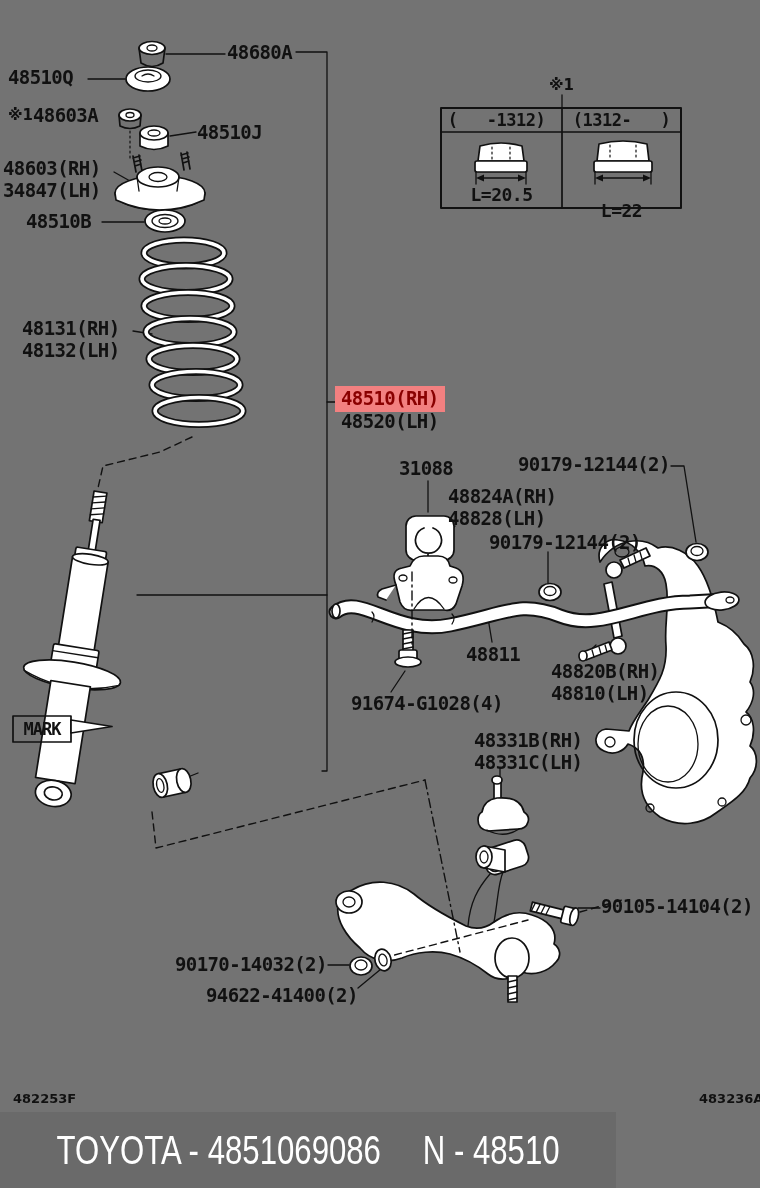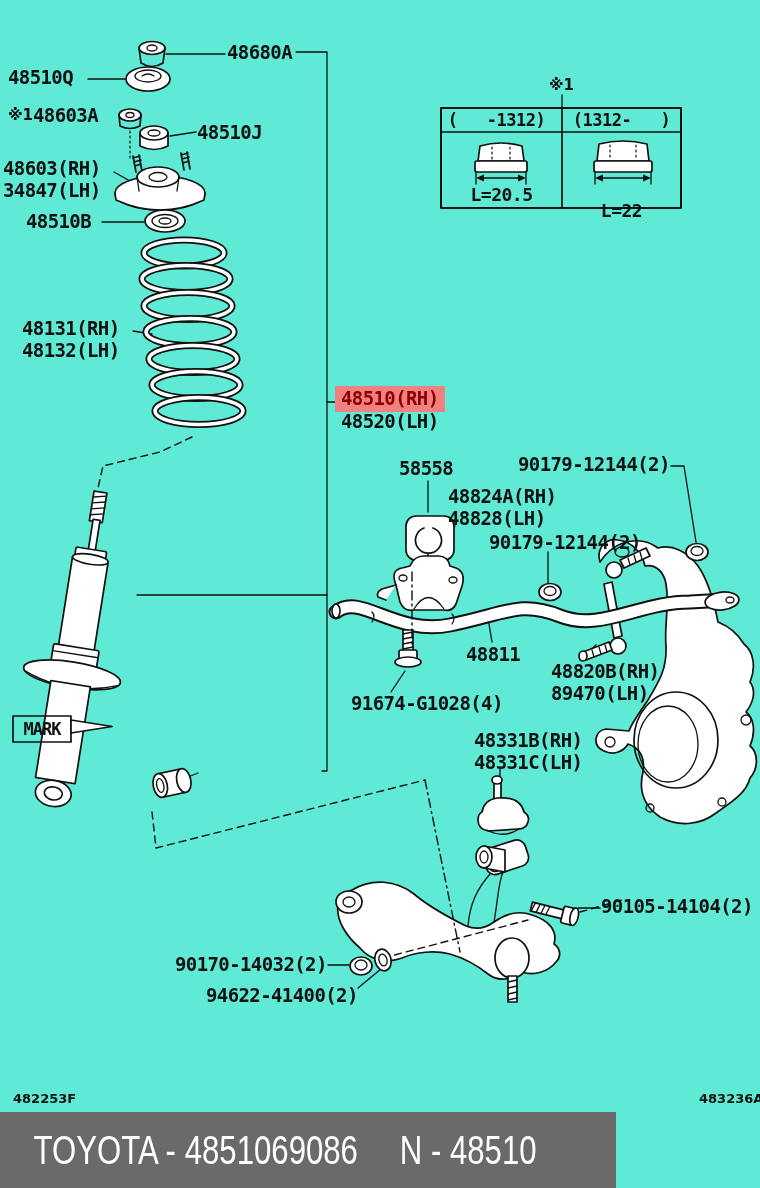--- a/index.html
+++ b/index.html
@@ -1,16 +1,16 @@
 <!DOCTYPE html>
 <html><head>
 <meta charset="utf-8">
 <style>
   html,body{margin:0;padding:0;}
-  #page{position:relative;width:760px;height:1188px;background:#5eead4;overflow:hidden;
+  #page{position:relative;width:760px;height:1188px;background:#737373;overflow:hidden;
         font-family:"DejaVu Sans Mono",monospace;}
   #art{position:absolute;left:0;top:0;}
   .s{stroke:#111;stroke-width:1.7;fill:none;stroke-linecap:round;stroke-linejoin:round;}
   .f{stroke:#111;stroke-width:1.7;fill:#fff;stroke-linecap:round;stroke-linejoin:round;}
   .thin{stroke-width:1.3;}
   .dash{stroke-dasharray:7 5;stroke-width:1.4;}
   .dd{stroke-dasharray:9 4 2 4;stroke-width:1.4;}
   .dot{stroke-dasharray:2 3;stroke-width:1.2;}
   .tb{stroke:#111;stroke-width:15;fill:none;stroke-linecap:round;}
   .tw{stroke:#fff;stroke-width:11;fill:none;stroke-linecap:round;}
@@ -22,21 +22,21 @@
   .note{position:absolute;font:700 15px "DejaVu Sans",sans-serif;color:#111;line-height:1;white-space:nowrap;}
   .tcell{position:absolute;font:700 17px "DejaVu Sans Mono",monospace;letter-spacing:-0.5px;
          color:#111;text-align:center;line-height:1;white-space:pre;}
   .tdim{position:absolute;font:700 18px "DejaVu Sans Mono",monospace;letter-spacing:-0.5px;
         color:#111;text-align:center;line-height:1;}
   #markbox{position:absolute;left:13px;top:716px;width:58px;height:26px;display:flex;
            align-items:center;justify-content:center;font:700 17px "DejaVu Sans Mono",monospace;
            letter-spacing:-1px;color:#111;}
   .code{position:absolute;font:700 13px "DejaVu Sans",sans-serif;color:#111;line-height:1;}
   #banner{position:absolute;left:0;top:1112px;width:616px;height:76px;background:#6a6a6a;
-          display:flex;align-items:center;justify-content:flex-end;}
+          display:flex;align-items:center;justify-content:center;}
   #banner .inner{display:flex;gap:55px;transform:scaleX(0.76);
                  font:400 41px "Liberation Sans",sans-serif;color:#fff;white-space:nowrap;}
 </style>
 </head>
 <body>
 <div id="page">
 
 <svg id="art" width="760" height="1080" viewBox="0 0 760 1080">
 
   <g class="s thin">
@@ -290,28 +290,28 @@
 <div class="note" style="left:8px;top:108px">※1</div>
 <div class="lbl" style="left:33px;top:106px">48603A</div>
 <div class="lbl" style="left:197px;top:123px">48510J</div>
 <div class="lbl" style="left:3px;top:159px">48603(RH)</div>
 <div class="lbl" style="left:3px;top:181px">34847(LH)</div>
 <div class="lbl" style="left:26px;top:212px">48510B</div>
 <div class="lbl" style="left:22px;top:319px">48131(RH)</div>
 <div class="lbl" style="left:22px;top:341px">48132(LH)</div>
 <div class="lbl hl" style="left:341px;top:389px">48510(RH)</div>
 <div class="lbl" style="left:341px;top:412px">48520(LH)</div>
-<div class="lbl" style="left:399px;top:459px">58558</div>
+<div class="lbl" style="left:399px;top:459px">31088</div>
 <div class="lbl" style="left:518px;top:455px">90179-12144(2)</div>
 <div class="lbl" style="left:448px;top:487px">48824A(RH)</div>
 <div class="lbl" style="left:448px;top:509px">48828(LH)</div>
 <div class="lbl" style="left:489px;top:533px">90179-12144(2)</div>
 <div class="lbl" style="left:466px;top:645px">48811</div>
 <div class="lbl" style="left:551px;top:662px">48820B(RH)</div>
-<div class="lbl" style="left:551px;top:684px">89470(LH)</div>
+<div class="lbl" style="left:551px;top:684px">48810(LH)</div>
 <div class="lbl" style="left:351px;top:694px">91674-G1028(4)</div>
 <div class="lbl" style="left:474px;top:731px">48331B(RH)</div>
 <div class="lbl" style="left:474px;top:753px">48331C(LH)</div>
 <div class="lbl" style="left:601px;top:897px">90105-14104(2)</div>
 <div class="lbl" style="left:175px;top:955px">90170-14032(2)</div>
 <div class="lbl" style="left:206px;top:986px">94622-41400(2)</div>
 
 <div class="note" style="left:549px;top:78px">※1</div>
 <div class="tcell" style="left:442px;top:112px;width:109px">(&nbsp;&nbsp;&nbsp;-1312)</div>
 <div class="tcell" style="left:563px;top:112px;width:117px">(1312-&nbsp;&nbsp;&nbsp;)</div>

